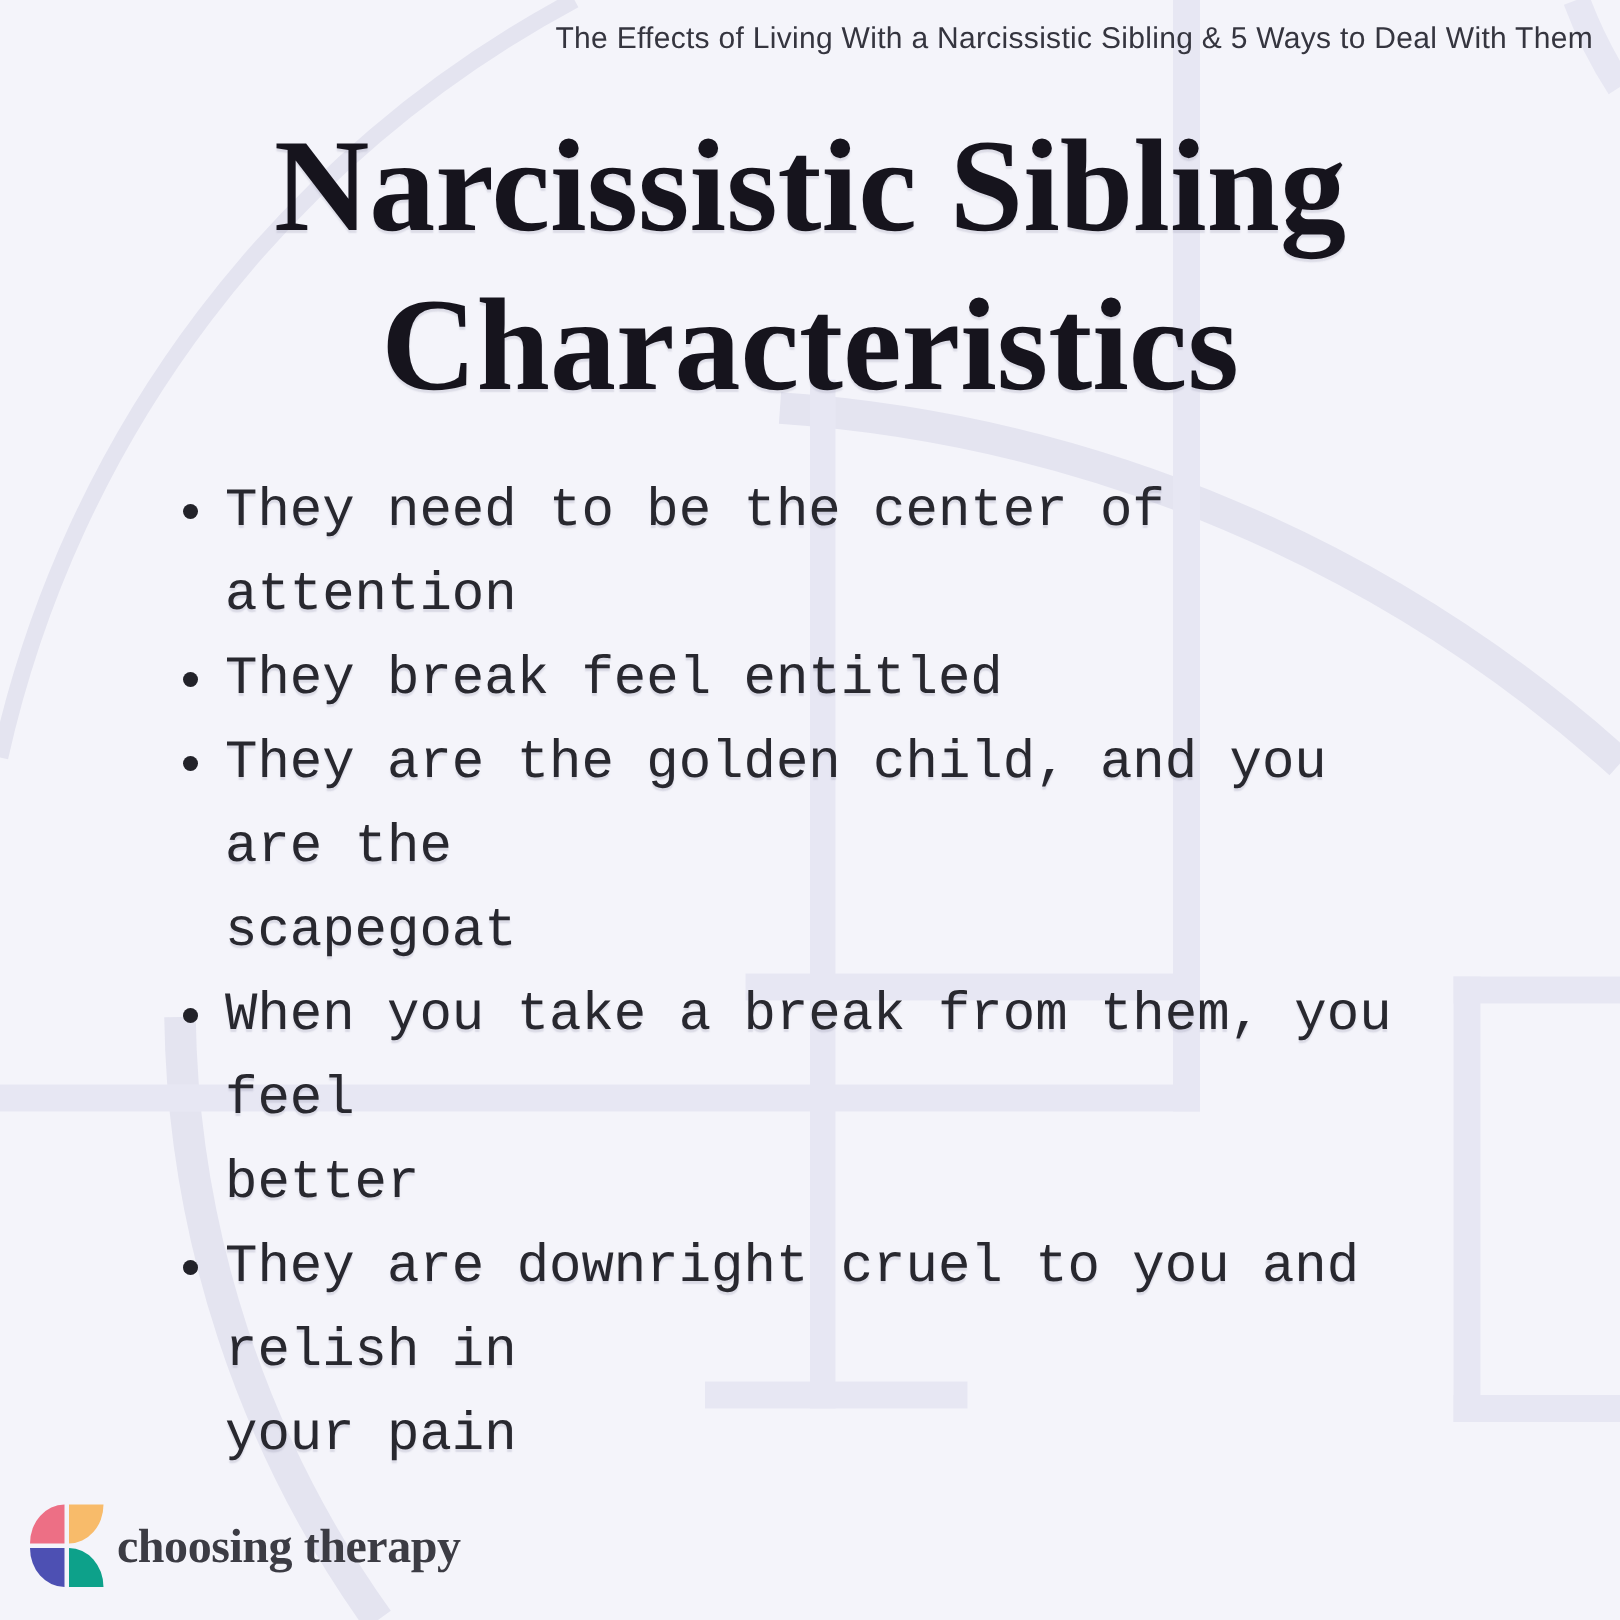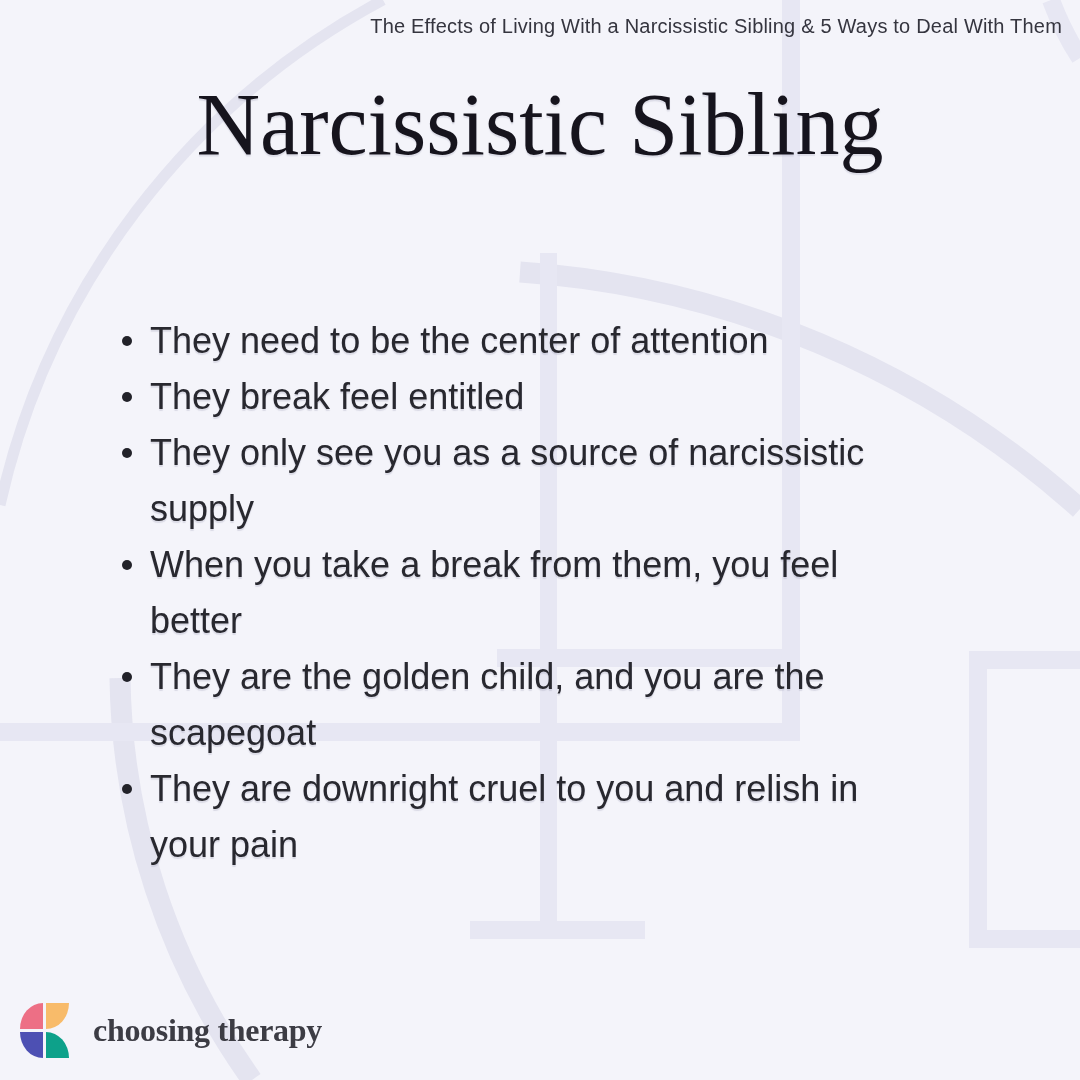--- a/index.html
+++ b/index.html
@@ -12,36 +12,37 @@
   }
   .bg-decor{position:absolute;inset:0;z-index:0;}
   .credit{
     position:absolute;top:15px;right:18px;z-index:2;
     font-size:20px;color:#35353f;letter-spacing:.2px;
   }
   .title{
     position:absolute;top:72px;left:0;width:100%;z-index:2;
     text-align:center;
     font-family:"Liberation Serif", serif;
-    font-weight:400;
+    font-weight:700;
     font-size:88px;line-height:106px;
     color:#16141d;
     text-shadow:0 2px 1px rgba(150,150,175,.25);
   }
   .bullets{
     position:absolute;top:313px;left:112px;right:110px;z-index:2;
     margin:0;padding:0;list-style:none;
   }
   .bullets li{
     position:relative;
     padding-left:38px;
     font-size:36px;line-height:56px;
     color:#28282f;
     white-space:pre-line;
     text-shadow:0 2px 1px rgba(150,150,175,.28);
+    font-family:Liberation Mono, monospace;
   }
   .bullets li::before{
     content:"";
     position:absolute;left:10px;top:23px;
     width:10px;height:10px;border-radius:50%;
     background:#222229;
   }
   .logo{
     position:absolute;left:20px;bottom:22px;z-index:2;
     display:flex;align-items:center;
@@ -52,21 +53,21 @@
     grid-template-columns:23px 23px;
     grid-template-rows:26px 26px;
     gap:3px;
   }
   .petal{width:100%;height:100%;}
   .petal.tl{border-radius:100% 0 0 0;}
   .petal.tr{border-radius:0 0 100% 0;}
   .petal.bl{border-radius:0 0 0 100%;}
   .petal.br{border-radius:0 100% 0 0;}
   .logo-text{
-    margin-left:24px;
+    margin-left:9px;
     font-family:"Liberation Serif", serif;
     font-weight:600;
     font-size:32px;
     letter-spacing:-.3px;
     color:#3c3c44;
   }
 </style>
 </head>
 <body>
 
@@ -89,31 +90,30 @@
     <rect x="470" y="921" width="175" height="18" fill="#e7e7f3"></rect>
     <rect x="969" y="651" width="18" height="297" fill="#e7e7f3"></rect>
     <rect x="969" y="651" width="111" height="18" fill="#e7e7f3"></rect>
     <rect x="969" y="930" width="111" height="18" fill="#e7e7f3"></rect>
   </svg>
 
   <div class="credit">The Effects of Living With a Narcissistic Sibling &amp; 5 Ways to Deal With Them</div>
 
   <h1 class="title" style="margin:0;">
     <span style="display:block;">Narcissistic Sibling</span>
+    <span style="display:block;">Characteristics</span>
   </h1>
 
   <ul class="bullets">
     <li>They need to be the center of attention</li>
     <li>They break feel entitled</li>
-    <li>They only see you as a source of narcissistic
-supply</li>
+    <li>They are the golden child, and you are the
+scapegoat</li>
     <li>When you take a break from them, you feel
 better</li>
-    <li>They are the golden child, and you are the
-scapegoat</li>
     <li>They are downright cruel to you and relish in
 your pain</li>
   </ul>
 
   <div class="logo">
     <div class="logo-mark">
       <div class="petal tl" style="background: rgb(237, 111, 133);"></div>
       <div class="petal tr" style="background: rgb(248, 187, 106);"></div>
       <div class="petal bl" style="background: rgb(77, 80, 179);"></div>
       <div class="petal br" style="background: rgb(13, 161, 138);"></div>

